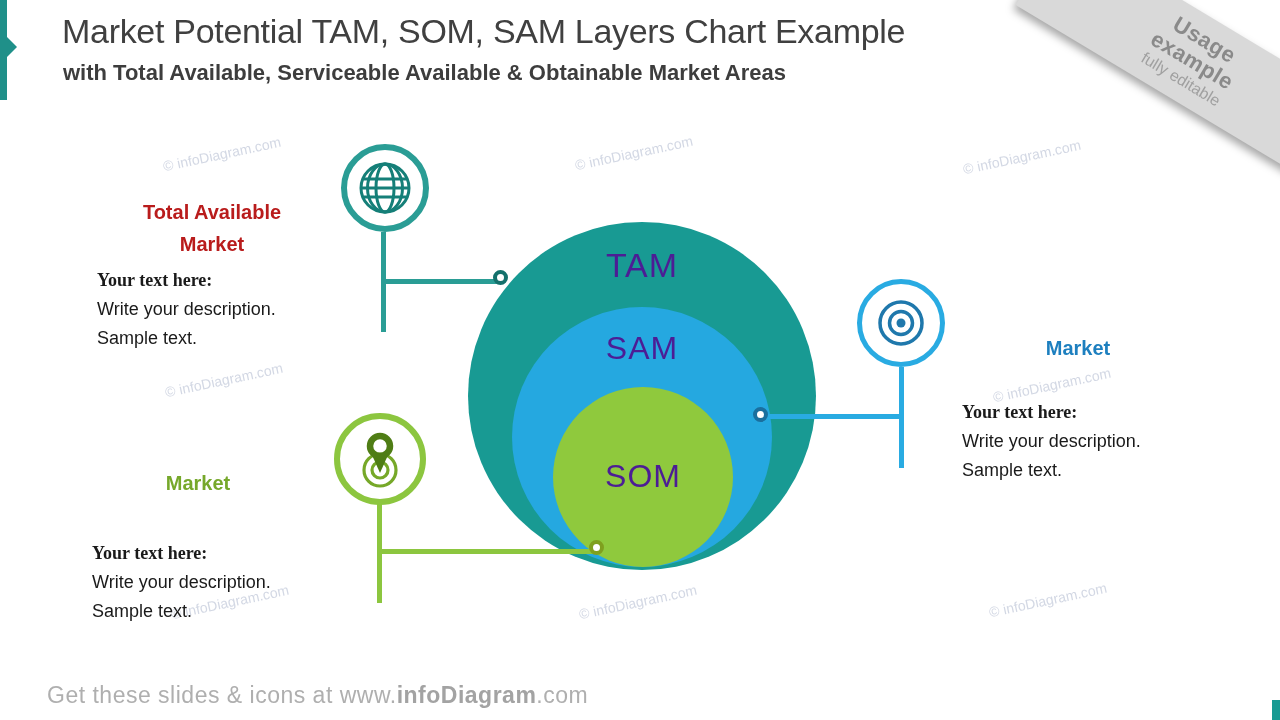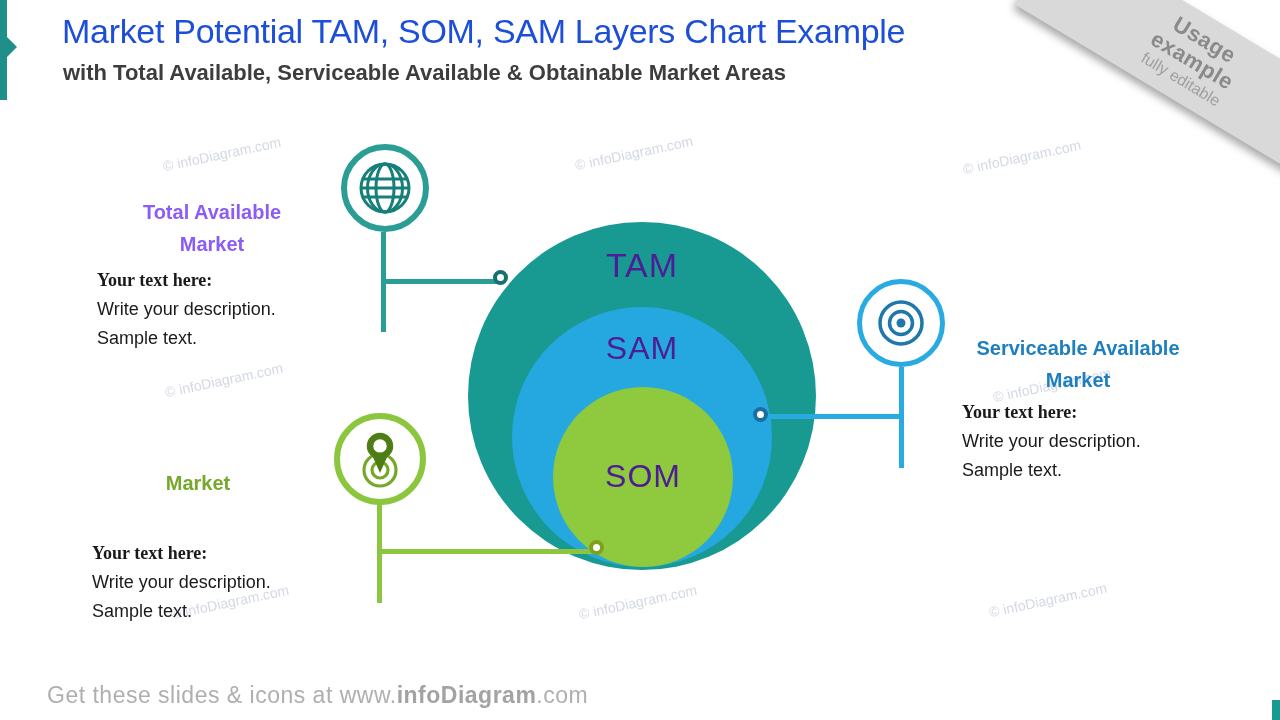--- a/index.html
+++ b/index.html
@@ -6,21 +6,21 @@
   html,body { width:1280px; height:720px; }
   body { font-family:"Liberation Sans", sans-serif; background:#fff; }
   .slide { position:relative; width:1280px; height:720px; background:#ffffff; overflow:hidden; }
 
   
   .bookmark-bar { position:absolute; left:0; top:0; width:7px; height:100px; background:#1F9089; }
   .bookmark-arrow { position:absolute; left:7px; top:37px; width:0; height:0;
     border-top:10px solid transparent; border-bottom:10px solid transparent; border-left:10px solid #1F9089; }
 
   
-  .title { position:absolute; left:62px; top:12px; font-size:34px; font-weight:400; color:#1d4ed8; letter-spacing:-0.3px; white-space:nowrap; }
+  .title { position:absolute; left:62px; top:12px; font-size:34px; font-weight:400; color:#404040; letter-spacing:-0.3px; white-space:nowrap; }
   .subtitle { position:absolute; left:63px; top:60px; font-size:22px; font-weight:700; color:#3D3D3D; white-space:nowrap; }
 
   
   .ribbon { position:absolute; left:1013px; top:14px; width:360px; height:90px;
     background:#D9D9D9; transform:rotate(31deg); box-shadow:0 5px 9px rgba(0,0,0,0.35);
     display:flex; flex-direction:column; align-items:center; justify-content:center; z-index:6; }
   .ribbon .r1, .ribbon .r2 { font-size:22px; font-weight:700; color:#8A8A8A; line-height:24px; letter-spacing:0.5px; }
   .ribbon .r3 { font-size:16px; font-weight:400; color:#A0A0A0; line-height:20px; }
 
   
@@ -54,21 +54,21 @@
 
   
   .icon-ring { position:absolute; border-radius:50%; background:#ffffff; z-index:4;
     display:flex; align-items:center; justify-content:center; }
   .ring-globe { left:341px; top:144px; width:88px; height:88px; border:6px solid #2A9D95; }
   .ring-target { left:857px; top:279px; width:88px; height:88px; border:5px solid #29ABE2; }
   .ring-pin { left:334px; top:413px; width:92px; height:92px; border:6px solid #8CC63F; }
 
   
   .callout-heading { position:absolute; text-align:center; font-size:20px; font-weight:700; line-height:32px; z-index:5; }
-  .head-tam { left:100px; top:196px; width:224px; color:#8b5cf6; }
+  .head-tam { left:100px; top:196px; width:224px; color:#b91c1c; }
   .head-sam { left:950px; top:332px; width:256px; color:#1D7FBF; }
   .head-som { left:60px; top:467px; width:276px; color:#76A82B; }
   .callout-body { position:absolute; font-size:18px; line-height:29px; color:#1A1A1A; z-index:5; }
   .body-tam { left:97px; top:266px; }
   .body-sam { left:962px; top:398px; }
   .body-som { left:92px; top:539px; }
   .callout-body .b1 { font-weight:700;font-family:Liberation Serif, serif; }
 
   
   .footer { position:absolute; left:47px; top:682px; font-size:23px; color:#AFAFAF; letter-spacing:0.5px; z-index:5;text-align:right; }
@@ -157,21 +157,20 @@
     <div>Total Available</div>
     <div>Market</div>
   </div>
   <div class="callout-body body-tam">
     <div class="b1">Your text here:</div>
     <div>Write your description.</div>
     <div>Sample text.</div>
   </div>
 
   <div class="callout-heading head-sam">
-    <div>Serviceable Available</div>
     <div>Market</div>
   </div>
   <div class="callout-body body-sam">
     <div class="b1">Your text here:</div>
     <div>Write your description.</div>
     <div>Sample text.</div>
   </div>
 
   <div class="callout-heading head-som">
     <div>Market</div>

